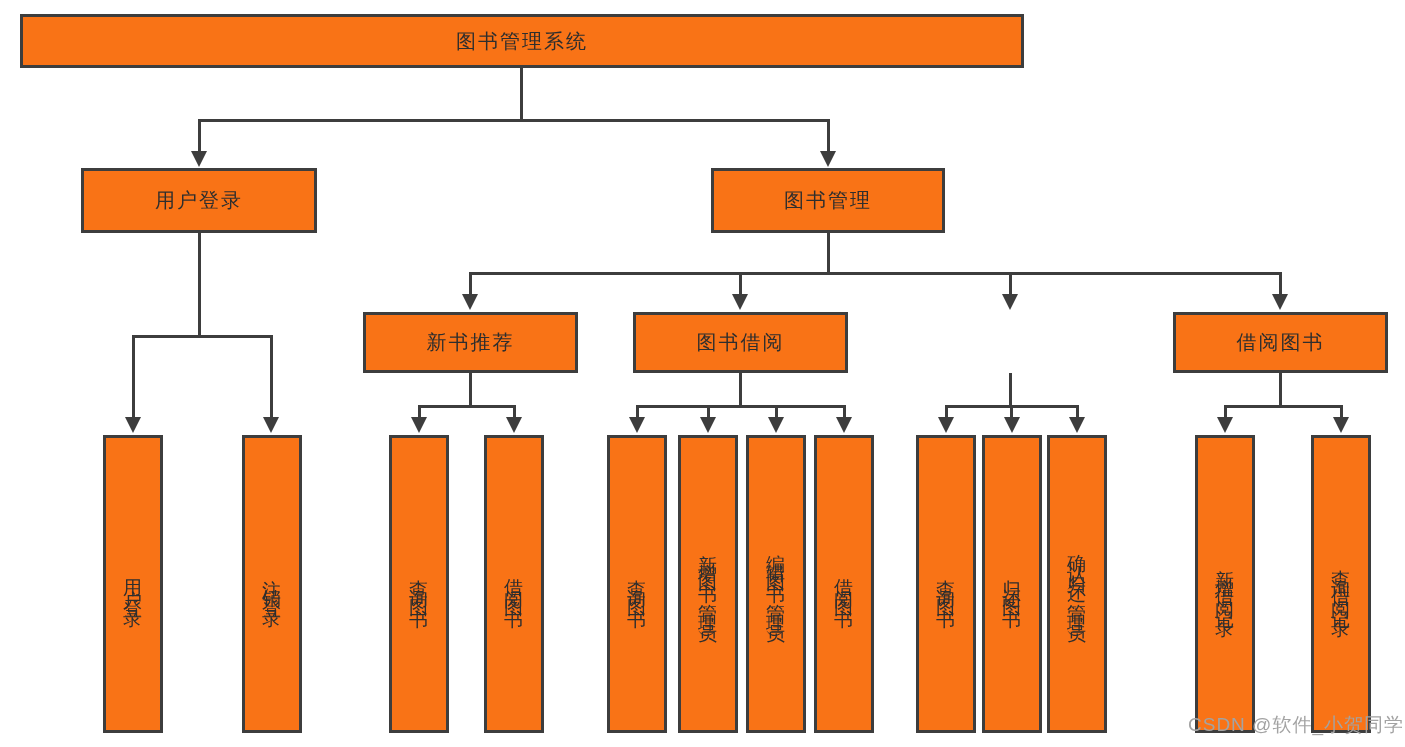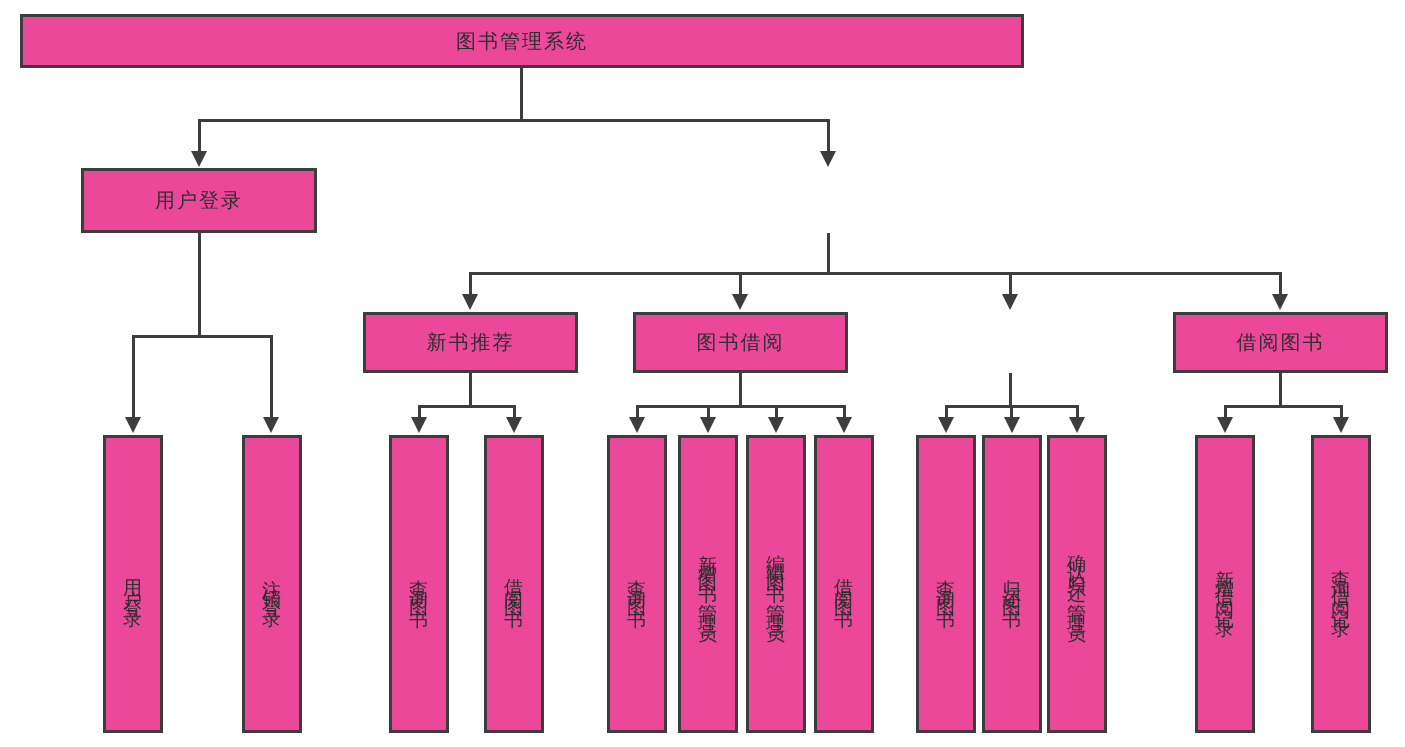--- a/index.html
+++ b/index.html
@@ -8,21 +8,21 @@
     --watermark:#a3a3a3;
     --bg:#ffffff;
   }
   html,body{margin:0;padding:0;background:var(--bg);}
   .canvas{
     position:relative;width:1405px;height:747px;background:var(--bg);
     font-family:"Liberation Sans","DejaVu Sans",sans-serif;overflow:hidden;
   }
   .box{
     position:absolute;box-sizing:border-box;border:3px solid var(--line);
-    background:#ec4899;display:flex;align-items:center;justify-content:center;
+    background:#f97316;display:flex;align-items:center;justify-content:center;
     color:var(--text);font-size:20px;letter-spacing:2px;white-space:nowrap;
   }
   .vbox .vtext{
     writing-mode:vertical-rl;text-orientation:mixed;
     letter-spacing:10px;font-size:19px;line-height:1;white-space:nowrap;
   }
   .v{position:absolute;width:3px;background:var(--line);}
   .h{position:absolute;height:3px;background:var(--line);}
   .arrow{
     position:absolute;width:0;height:0;
@@ -45,20 +45,23 @@
 
   <div class="v" style="left:520px;top:68px;height:52px"></div>
   <div class="h" style="left:198px;top:119px;width:632px"></div>
   <div class="v" style="left:198px;top:119px;height:33px"></div>
   <div class="v" style="left:827px;top:119px;height:33px"></div>
   <div class="arrow" style="left:191px;top:151px"></div>
   <div class="arrow" style="left:820px;top:151px"></div>
 
   <div class="box" style="left:81px;top:168px;width:236px;height:65px">
     <span>用户登录</span>
+  </div>
+  <div class="box" style="left:711px;top:168px;width:234px;height:65px">
+    <span>图书管理</span>
   </div>
 
   <div class="v" style="left:198px;top:233px;height:105px"></div>
   <div class="h" style="left:132px;top:335px;width:141px"></div>
   <div class="v" style="left:132px;top:335px;height:83px"></div>
   <div class="v" style="left:270px;top:335px;height:83px"></div>
   <div class="arrow" style="left:125px;top:417px"></div>
   <div class="arrow" style="left:263px;top:417px"></div>
 
   <div class="v" style="left:827px;top:233px;height:41px"></div>
@@ -153,14 +156,15 @@
     <span class="vtext">确认归还（管理员）</span>
   </div>
 
   <div class="box vbox" style="left:1195px;top:435px;width:60px;height:298px">
     <span class="vtext">新增借阅记录</span>
   </div>
   <div class="box vbox" style="left:1311px;top:435px;width:60px;height:298px">
     <span class="vtext">查询借阅记录</span>
   </div>
 
+  <div class="watermark">CSDN @软件_小贺同学</div>
 
 </div>
 
 </body></html>

